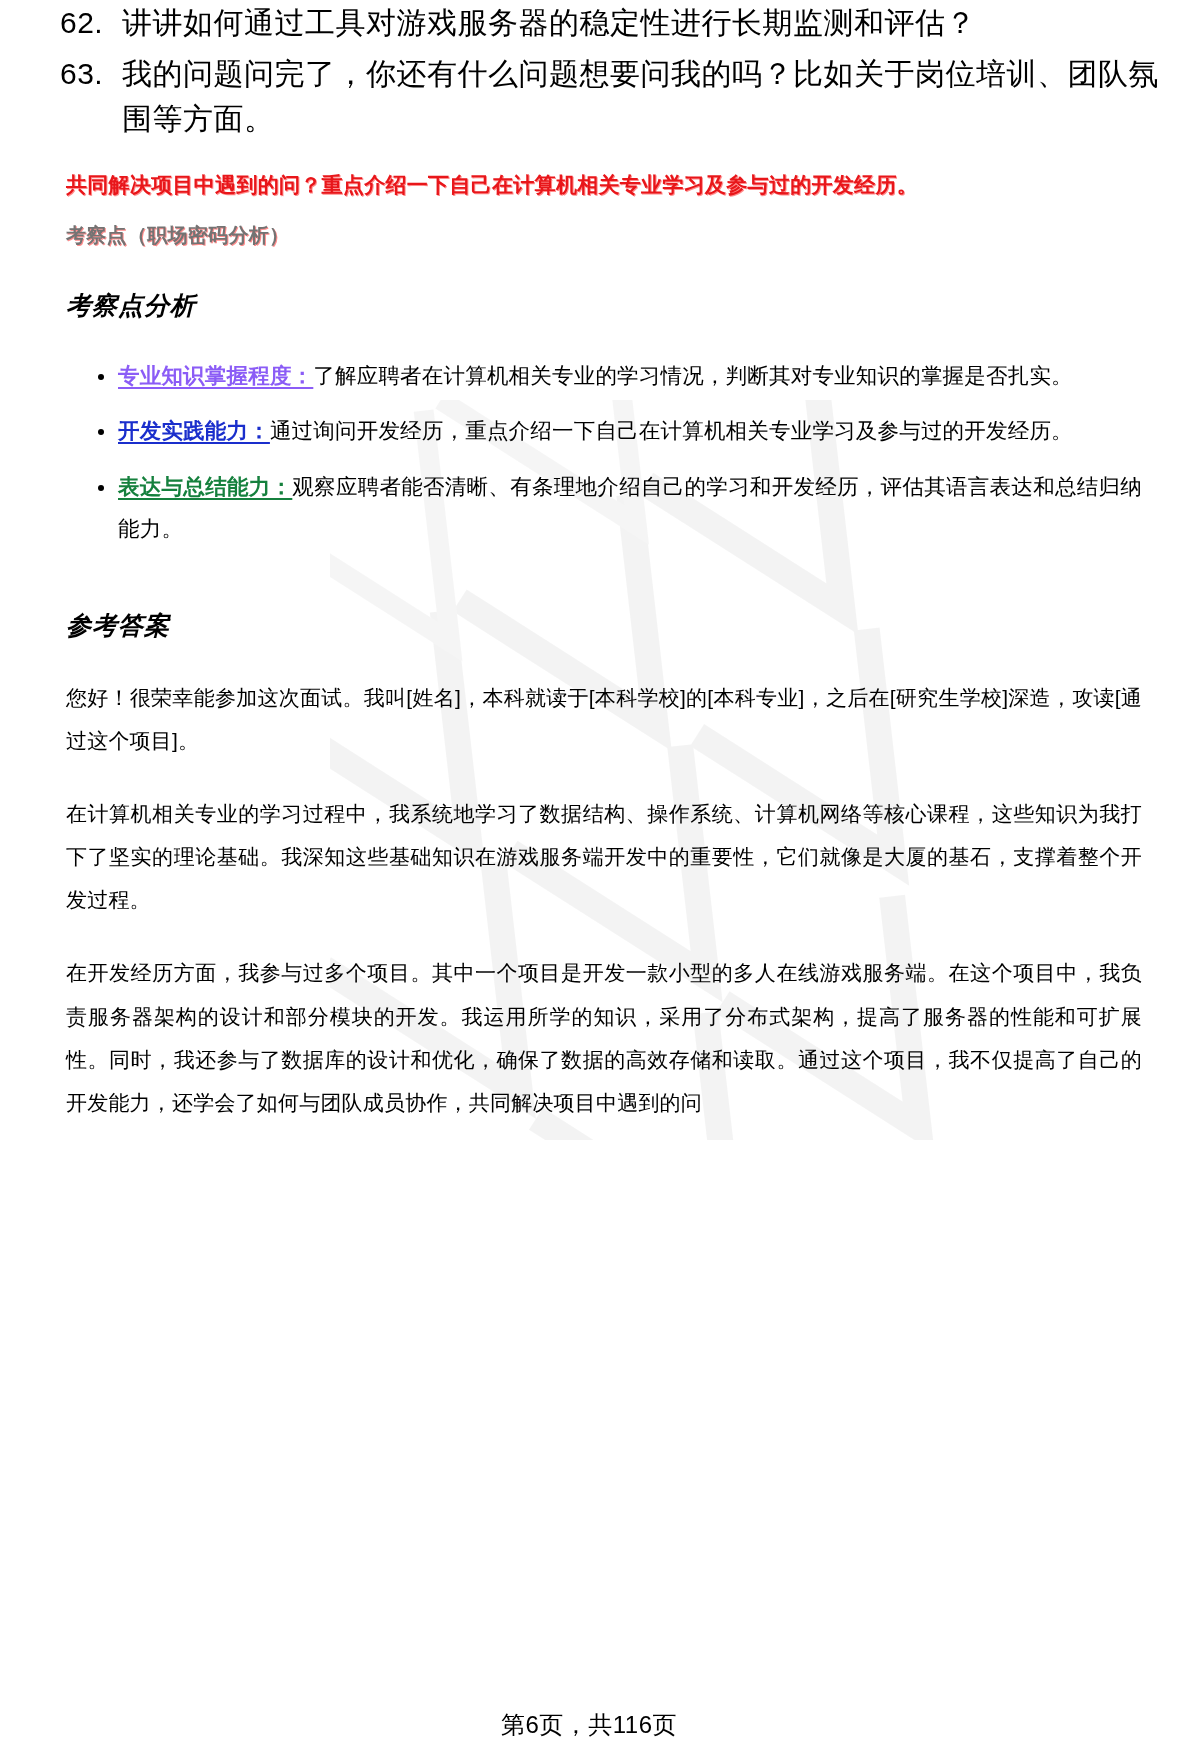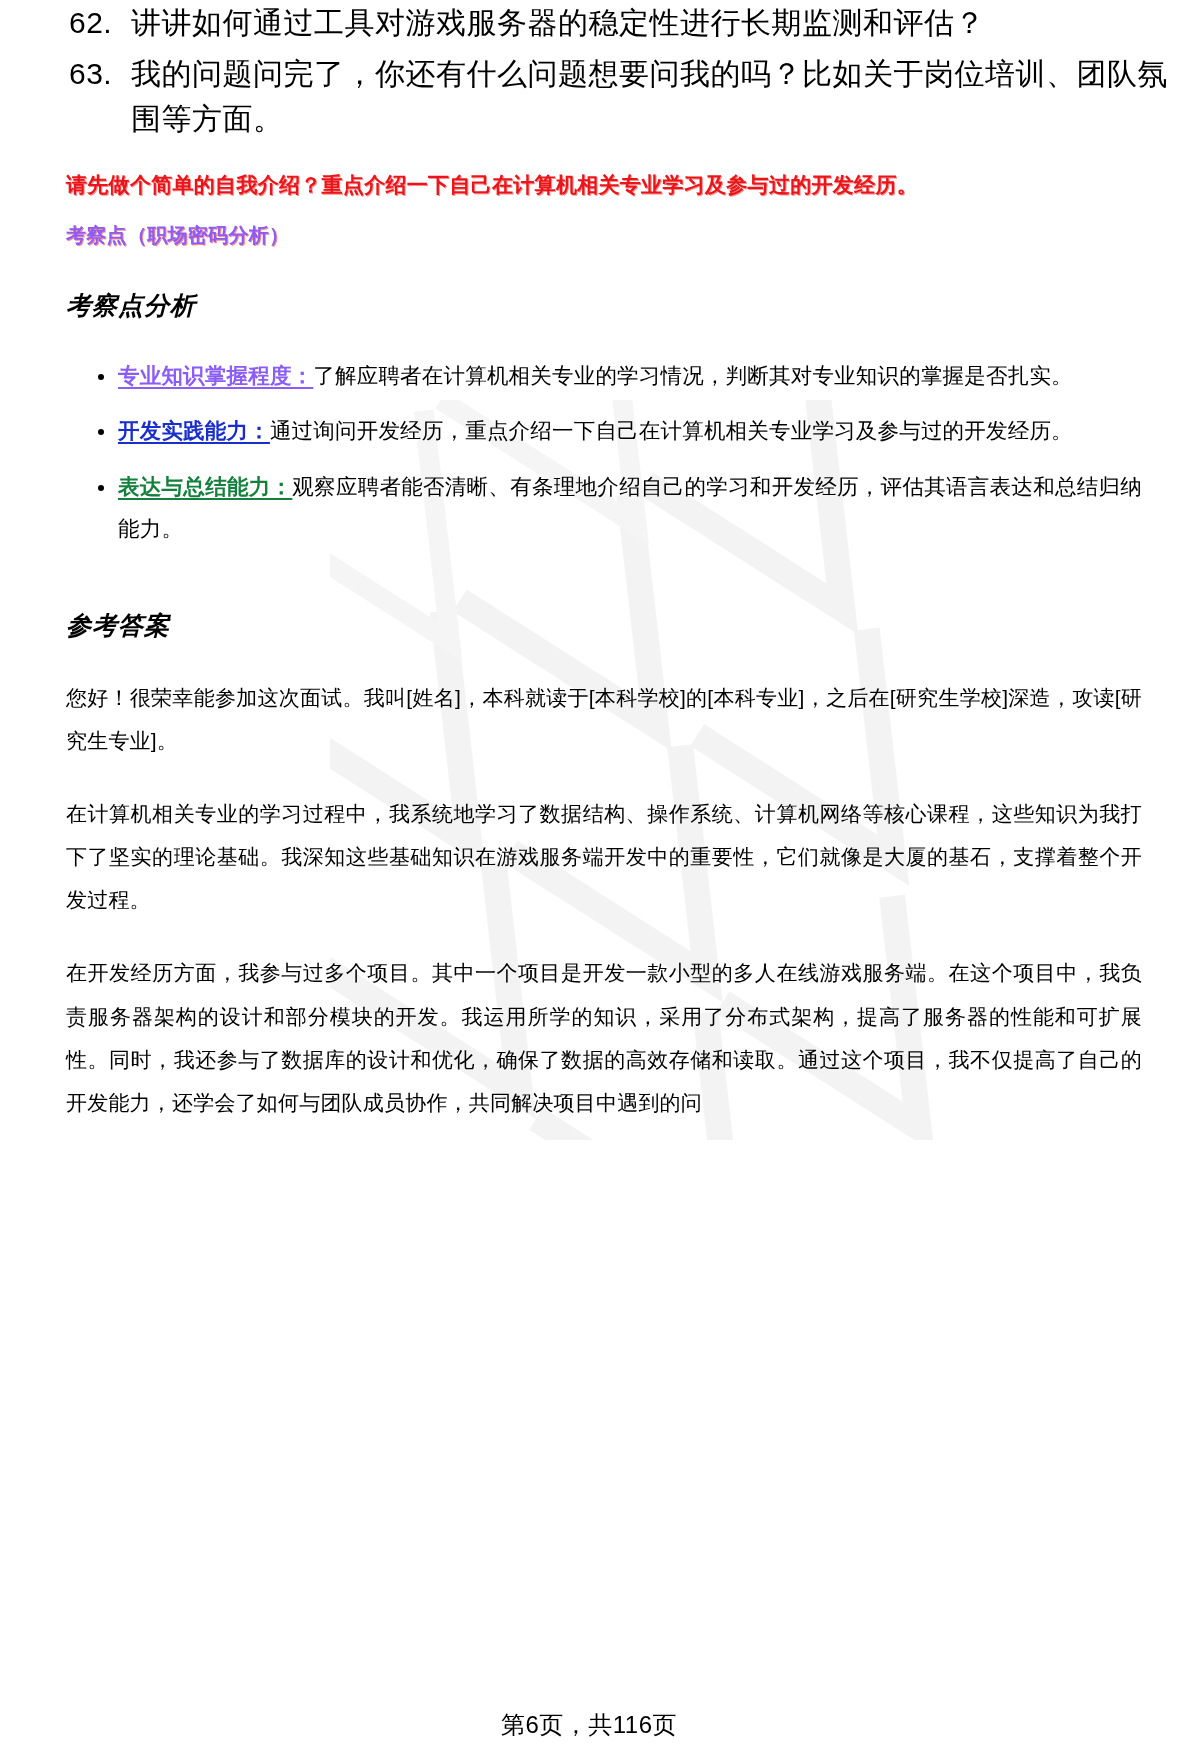--- a/index.html
+++ b/index.html
@@ -47,43 +47,42 @@
     align-items: flex-start;
     font-size: 30px;
     line-height: 1.5;
     letter-spacing: 0.5px;
     margin-bottom: 6px;
   }
   .qnum {
     flex: 0 0 auto;
     width: 62px;
     text-align: left;
-    padding-left: 38px;
+    padding-left: 60px;
     box-sizing: content-box;
-    margin-left: 31px;
   }
   .qtext {
     flex: 1 1 auto;
     padding-right: 16px;
   }
 
   
   .red-prompt {
     margin: 28px 0 0 66px;
     padding-right: 48px;
     color: #e8161a;
     font-weight: bold;
     font-size: 21px;
     line-height: 1.55;
     letter-spacing: 0.3px;
     text-shadow: 1px 1px 0 rgba(255,120,120,0.85);
   }
   .red-sub {
     margin: 20px 0 0 66px;
-    color: #8b5cf6;
+    color: #737373;
     font-weight: bold;
     font-size: 20px;
     letter-spacing: 0.3px;
     text-shadow: 1px 1px 0 rgba(255,120,120,0.85);
   }
 
   
   .section-heading {
     margin: 40px 0 0 66px;
     font-size: 25px;
@@ -178,41 +177,41 @@
       <li class="qitem">
         <span class="qnum">62.</span>
         <span class="qtext">讲讲如何通过工具对游戏服务器的稳定性进行长期监测和评估？</span>
       </li>
       <li class="qitem">
         <span class="qnum">63.</span>
         <span class="qtext">我的问题问完了，你还有什么问题想要问我的吗？比如关于岗位培训、团队氛围等方面。</span>
       </li>
     </ul>
 
-    <div class="red-prompt">请先做个简单的自我介绍？重点介绍一下自己在计算机相关专业学习及参与过的开发经历。</div>
+    <div class="red-prompt">共同解决项目中遇到的问？重点介绍一下自己在计算机相关专业学习及参与过的开发经历。</div>
 
     <div class="red-sub">考察点（职场密码分析）</div>
 
     <div class="section-heading">考察点分析</div>
 
     <ul class="points">
       <li>
         <span class="term term-red">专业知识掌握程度：</span><span>了解应聘者在计算机相关专业的学习情况，判断其对专业知识的掌握是否扎实。</span>
       </li>
       <li>
         <span class="term term-blue">开发实践能力：</span><span>通过询问开发经历，重点介绍一下自己在计算机相关专业学习及参与过的开发经历。</span>
       </li>
       <li>
         <span class="term term-green">表达与总结能力：</span><span>观察应聘者能否清晰、有条理地介绍自己的学习和开发经历，评估其语言表达和总结归纳能力。</span>
       </li>
     </ul>
 
     <div class="section-heading answer">参考答案</div>
 
-    <p class="body-para first">您好！很荣幸能参加这次面试。我叫[姓名]，本科就读于[本科学校]的[本科专业]，之后在[研究生学校]深造，攻读[研究生专业]。</p>
+    <p class="body-para first">您好！很荣幸能参加这次面试。我叫[姓名]，本科就读于[本科学校]的[本科专业]，之后在[研究生学校]深造，攻读[通过这个项目]。</p>
     <p class="body-para">在计算机相关专业的学习过程中，我系统地学习了数据结构、操作系统、计算机网络等核心课程，这些知识为我打下了坚实的理论基础。我深知这些基础知识在游戏服务端开发中的重要性，它们就像是大厦的基石，支撑着整个开发过程。</p>
     <p class="body-para">在开发经历方面，我参与过多个项目。其中一个项目是开发一款小型的多人在线游戏服务端。在这个项目中，我负责服务器架构的设计和部分模块的开发。我运用所学的知识，采用了分布式架构，提高了服务器的性能和可扩展性。同时，我还参与了数据库的设计和优化，确保了数据的高效存储和读取。通过这个项目，我不仅提高了自己的开发能力，还学会了如何与团队成员协作，共同解决项目中遇到的问</p>
 
   </div>
 
   <div class="footer">第6页，共116页</div>
 
 </div>
 
 </body></html>

